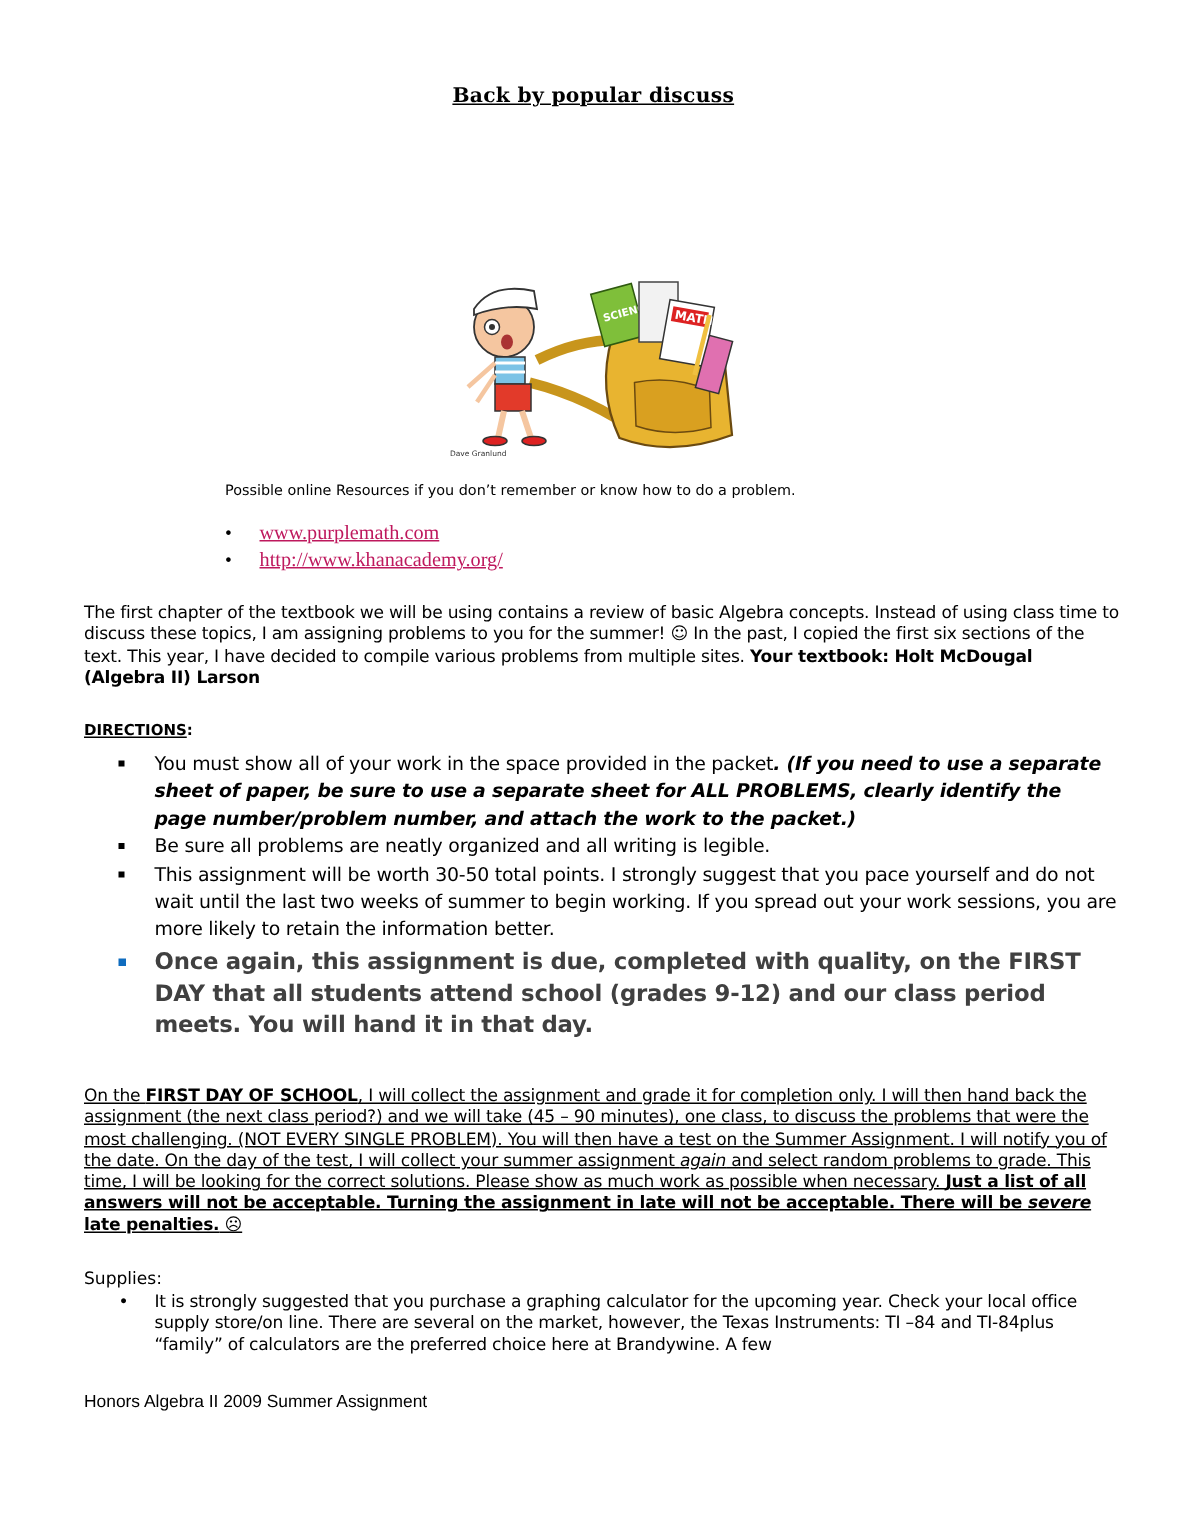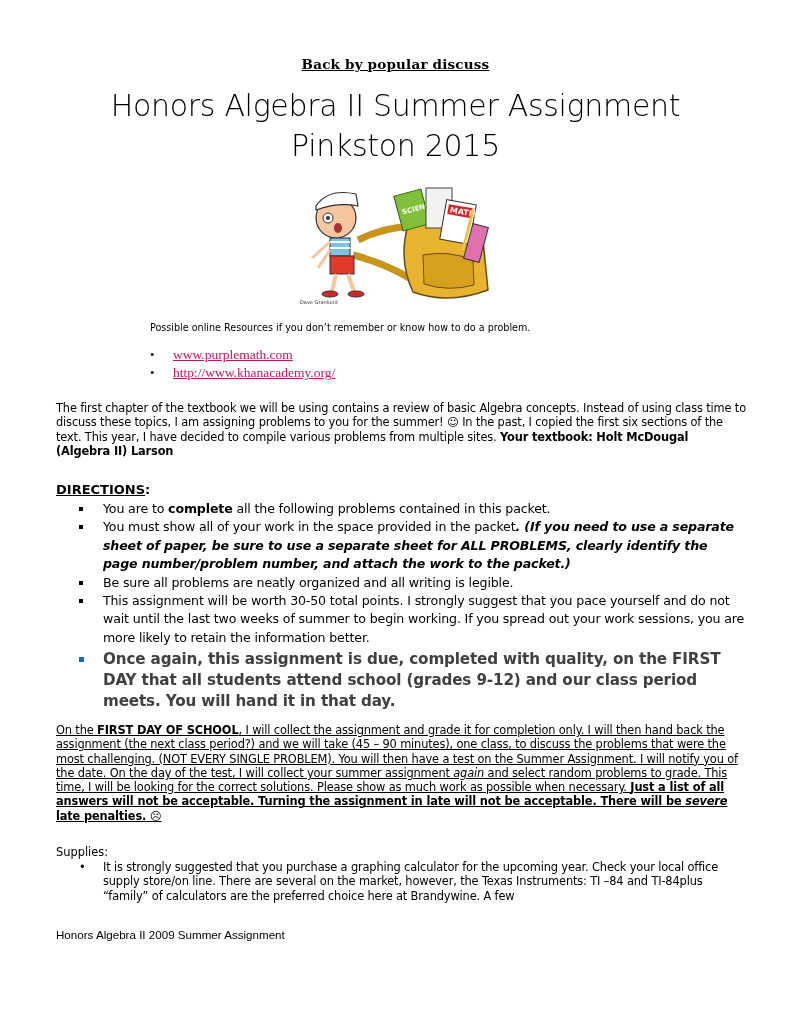--- a/index.html
+++ b/index.html
@@ -8,21 +8,21 @@
     .tagline { position: absolute; top: 56px; left: 0; width: 791px; text-align: center; font-family: "DejaVu Serif", serif; font-weight: 900; font-size: 13.5px; text-decoration: underline; letter-spacing: 0.2px; }
     .title { position: absolute; top: 86px; left: 0; width: 791px; text-align: center; font-family: "DejaVu Sans", sans-serif; font-weight: 300; font-size: 30px; line-height: 40px; letter-spacing: -0.3px; }
     .illustration { position: absolute; left: 298px; top: 180px; width: 210px; height: 128px; }
     .resources-intro { position: absolute; left: 150px; top: 322px; font-size: 9.6px; }
     .links { position: absolute; left: 150px; top: 346px; margin: 0; padding: 0; list-style: none; }
     .links li { font-family: "Liberation Serif", serif; font-size: 13.5px; line-height: 18px; position: relative; padding-left: 23px; }
     .links li::before { content: "\2022"; position: absolute; left: 0; top: 0; color: #000; font-size: 13px; }
     .links a { color: #be185d; text-decoration: underline; }
     .para { position: absolute; left: 56px; width: 690px; font-size: 11.4px; line-height: 14.3px; letter-spacing: -0.15px; }
     .p1 { top: 401px; }
-    .directions-title { position: absolute; left: 56px; top: 482px; font-size: 13px; font-weight: bold; }
+    .directions-title { position: absolute; left: 56px; top: 482px; font-size: 10px; font-weight: bold; }
     .directions-title u { text-decoration: underline; }
     .dir-list { position: absolute; left: 56px; top: 500px; width: 690px; margin: 0; padding: 0; list-style: none; }
     .dir-list li { position: relative; padding-left: 47px; font-size: 12.6px; line-height: 18.4px; letter-spacing: -0.15px; }
     .dir-list li::before { content: ""; position: absolute; left: 23px; top: 7px; width: 4px; height: 4px; background: #000; }
     .dir-list li.blue { color: #404040; font-weight: bold; font-size: 15.2px; line-height: 21px; margin-top: 2px; }
     .dir-list li.blue::before { background: #0f6cbf; width: 5px; height: 5px; top: 8px; }
     .p2 { top: 723px; text-decoration: underline; }
     .supplies-title { position: absolute; left: 56px; top: 845px; font-size: 11.4px; font-weight: normal; }
     .supplies-list { position: absolute; left: 56px; top: 860px; width: 690px; margin: 0; padding: 0; list-style: none; }
     .supplies-list li { position: relative; padding-left: 47px; font-size: 11.4px; line-height: 14.3px; letter-spacing: -0.15px; }
@@ -30,24 +30,20 @@
     .footer { position: absolute; left: 56px; top: 928px; font-family: "Liberation Sans", sans-serif; font-size: 11.6px; }
     b { font-weight: bold; }
   </style>
 </head>
 <body>
 
 <div class="page">
 
   <div class="tagline">Back by popular discuss</div>
 
-  <div class="title">
-    <div>Honors Algebra II Summer Assignment</div>
-    <div>Pinkston  2015</div>
-  </div>
 
   <svg class="illustration" viewBox="0 0 210 128" xmlns="http://www.w3.org/2000/svg">
 
     <path d="M60 60 Q100 40 140 50" stroke="#c8951c" stroke-width="7" fill="none"></path>
     <path d="M55 75 Q95 85 130 110" stroke="#c8951c" stroke-width="7" fill="none"></path>
 
     <path d="M110 45 Q160 30 185 60 L190 110 Q150 125 115 112 Q100 80 110 45 Z" fill="#e8b430" stroke="#6b4a10" stroke-width="1.5"></path>
     <path d="M125 75 Q150 70 175 80 L176 105 Q150 112 126 104 Z" fill="#d9a020" stroke="#6b4a10" stroke-width="1"></path>
 
     <rect x="100" y="12" width="28" height="36" fill="#7fbf3a" stroke="#2f5a10" transform="rotate(-15 114 30)"></rect>
@@ -91,23 +87,20 @@
   <div class="para p1">
     <span>The first chapter of the textbook we will be using contains a review of basic Algebra concepts.  Instead of using class time to discuss these topics, I am assigning problems to you for the summer! ☺  In the past, I copied the first six sections of the text.  This year, I have decided to compile various problems from multiple sites.  </span><b>Your textbook:  Holt McDougal (Algebra II) Larson</b>
   </div>
 
   <div class="directions-title">
     <u>DIRECTIONS</u><span>:</span>
   </div>
 
   <ul class="dir-list">
     <li>
-      <span>You are to </span><b>complete</b><span> all the following problems contained in this packet.</span>
-    </li>
-    <li>
       <span>You must show all of your work in the space provided in the packet</span><b><i>.  (If you need to use a separate sheet of paper, be sure to use a separate sheet for ALL PROBLEMS, clearly identify the page number/problem number, and attach the work to the packet.)</i></b>
     </li>
     <li>Be sure all problems are neatly organized and all writing is legible.</li>
     <li>This assignment will be worth 30-50 total points.  I strongly suggest that you pace yourself and do not wait until the last two weeks of summer to begin working.  If you spread out your work sessions, you are more likely to retain the information better.</li>
     <li class="blue">Once again, this assignment is due, completed with quality, on the FIRST DAY that all students attend school (grades 9-12) and our class period meets.  You will hand it in that day.</li>
   </ul>
 
   <div class="para p2">
     <span>On the </span><b>FIRST DAY OF SCHOOL</b><span>, I will collect the assignment and grade it for completion only.  I will then hand back the assignment (the next class period?) and we will take (45 – 90 minutes), one class, to discuss the problems that were the most challenging.  (NOT EVERY SINGLE PROBLEM). You will then have a test on the Summer Assignment.  I will notify you of the date. On the day of the test, I will collect your summer assignment </span><i>again</i><span> and select random problems to grade.  This time, I will be looking for the correct solutions. Please show as much work as possible when necessary.  </span><b>Just a list of all answers will not be acceptable. Turning the assignment in late will not be acceptable.  There will be </b><b><i>severe</i></b><b> late penalties.</b><span>  ☹</span>
   </div>

